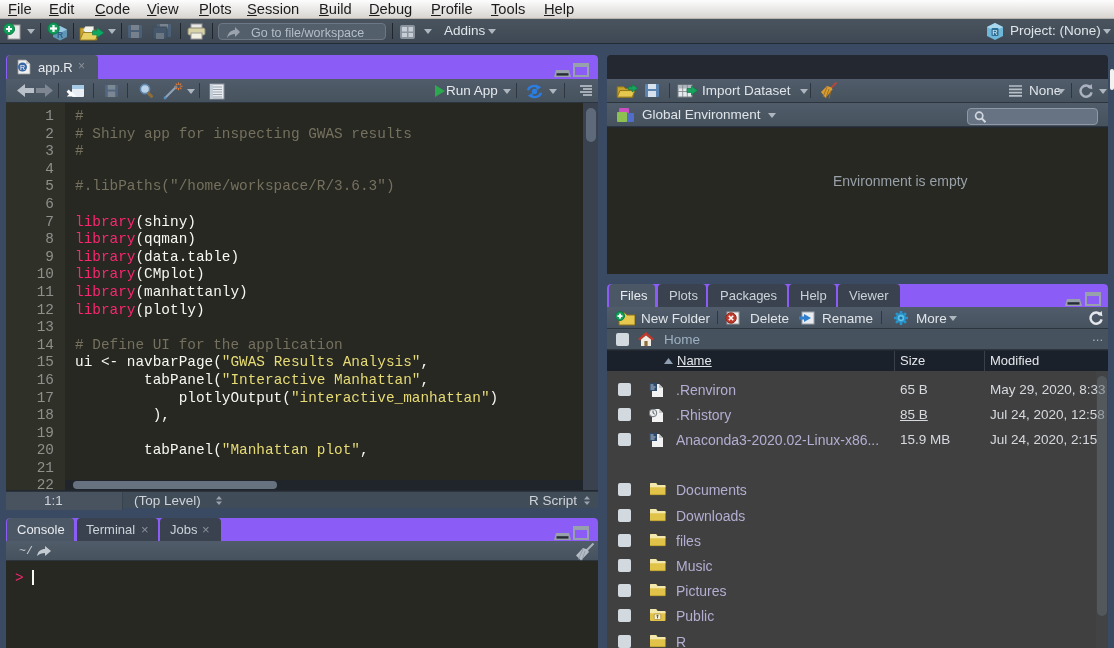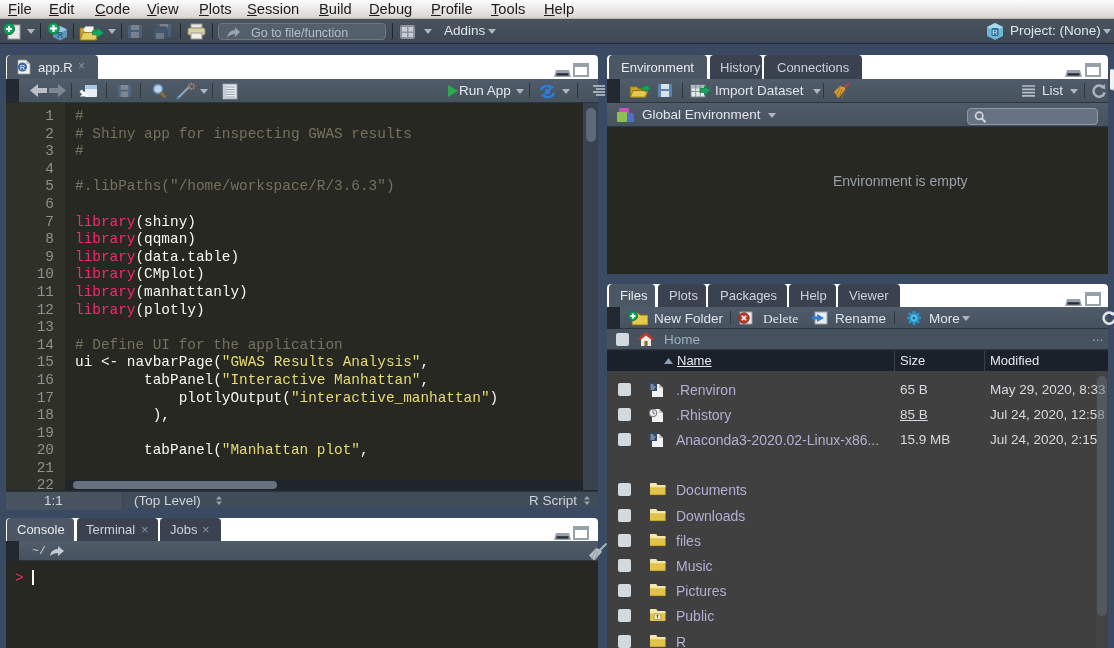--- a/index.html
+++ b/index.html
@@ -1,23 +1,23 @@
 <!DOCTYPE html>
 <html><head>
 <meta charset="utf-8">
 <style>
   * { margin:0; padding:0; box-sizing:border-box; }
   html,body { width:1114px; height:648px; overflow:hidden; }
   body { background:#3a4a62; font-family:"Liberation Sans", sans-serif; position:relative; }
   .abs { position:absolute; }
   .pane { position:absolute; background:#232831; border-radius:4px 4px 0 0; }
-  .tabbar { position:absolute; left:0; right:0; top:0; height:24px; background:#ffffff; border-radius:4px 4px 0 0; }
+  .tabbar { position:absolute; left:0; right:0; top:0; height:24px; background:#8b5cf6; border-radius:4px 4px 0 0; }
   .tab { position:absolute; top:0; height:24px; background:#4c5765; border-radius:4px 4px 0 0; color:#e8ebef; font-size:13px; }
   .tab.inactive { background:#39424e; color:#ccd2d9; }
-  .ptoolbar { position:absolute; left:0; right:0; background:linear-gradient(#515c6a,#47525f); border-bottom:1px solid #2c343e;margin-left:13px; }
+  .ptoolbar { position:absolute; left:0; right:0; background:linear-gradient(#515c6a,#47525f); border-bottom:1px solid #2c343e; }
   .mono { font-family:"Liberation Mono", monospace; }
   .sep { position:absolute; width:1px; background:#2e3640; top:4px; bottom:4px; }
   svg { display:block; }
 </style>
 </head>
 <body>
 
 <div class="abs" style="left:0;top:0;width:1114px;height:19px;background:linear-gradient(#fdfdfd,#d8d5d1);border-bottom:1px solid #b8b5b1;color:#1c1c1c;font-size:14.7px;padding-left:24px;">
   <span class="abs" style="left:8px;top:1px;"><u>F</u>ile</span>
   <span class="abs" style="left:49px;top:1px;"><u>E</u>dit</span>
@@ -83,21 +83,21 @@
     <rect x="4" y="1" width="11" height="5" fill="#e8e8e8" stroke="#999"></rect>
     <rect x="1" y="5" width="17" height="7" rx="1.5" fill="#d8d2a8" stroke="#8f8a6a"></rect>
     <rect x="4" y="10" width="11" height="6" fill="#f2f0e0" stroke="#999"></rect>
   </svg>
   <div class="sep" style="left:212px;background:#1e252d;"></div>
 
   <div class="abs" style="left:218px;top:4px;width:168px;height:17px;background:#545f6c;border:1px solid #6e7884;border-radius:4px;">
     <svg class="abs" style="left:7px;top:3px;" width="14" height="12" viewBox="0 0 14 12">
         <path d="M1 11 C2 5 6 3 9 3 L9 0 L14 5 L9 10 L9 7 C6 7 3 8 1 11 Z" fill="#9aa3ad"></path>
       </svg>
-    <span class="abs" style="left:32px;top:2px;font-size:12.5px;color:#b4bec8;">Go to file/function</span>
+    <span class="abs" style="left:32px;top:2px;font-size:12.5px;color:#b4bec8;">Go to file/workspace</span>
   </div>
   <div class="sep" style="left:392px;background:#1e252d;"></div>
 
   <svg class="abs" style="left:399px;top:5px;" width="17" height="16" viewBox="0 0 17 16">
     <rect x="1" y="1" width="15" height="14" rx="2" fill="#8a939e"></rect>
     <rect x="3" y="3" width="5" height="4.5" fill="#c7ced6"></rect>
       <rect x="9.5" y="3" width="4.5" height="4.5" fill="#c7ced6"></rect>
     <rect x="3" y="9" width="5" height="4" fill="#c7ced6"></rect>
       <rect x="9.5" y="9" width="4.5" height="4" fill="#c7ced6"></rect>
   </svg>
@@ -315,39 +315,20 @@
       <path d="M10 6 L5.5 16.5 M12 8 L9 17.2" stroke="#8d96a0" stroke-width="0.8"></path>
     </svg>
   </div>
   <div class="abs mono" style="left:0;top:43px;width:592px;height:87px;background:#272822;">
     <span class="abs" style="left:9px;top:9px;font-size:14.4px;color:#f92672;">&gt;</span>
     <div class="abs" style="left:26px;top:9px;width:1.6px;height:15px;background:#f8f8f2;"></div>
   </div>
 </div>
 
 <div class="pane" style="left:607px;top:55px;width:501px;height:219px;">
-  <div class="tabbar">
-    <div class="tab" style="left:2px;width:98px;">
-        <span class="abs" style="left:12px;top:5px;">Environment</span>
-      </div>
-    <div class="tab inactive" style="left:103px;width:52px;">
-        <span class="abs" style="left:10px;top:5px;">History</span>
-      </div>
-    <div class="tab inactive" style="left:157px;width:98px;">
-        <span class="abs" style="left:13px;top:5px;">Connections</span>
-      </div>
-    <svg class="abs" style="left:458px;top:15px;" width="17" height="7" viewBox="0 0 17 7">
-        <path d="M2 0 h13 l2 7 h-17 z" fill="#97a1ab"></path>
-        <rect x="2.5" y="3.2" width="12" height="2.4" fill="#262c35"></rect>
-      </svg>
-    <svg class="abs" style="left:478px;top:8px;" width="16" height="14" viewBox="0 0 16 14">
-        <rect x="1" y="1" width="14" height="12" fill="none" stroke="#97a1ab" stroke-width="2"></rect>
-        <path d="M1 1 h14 v3 h-14 z" fill="#97a1ab"></path>
-      </svg>
-  </div>
   <div class="ptoolbar" style="top:24px;height:24px;">
     <svg class="abs" style="left:9px;top:5px;" width="23" height="15" viewBox="0 0 24 16">
       <path d="M1 3 h7 l2 2 h8 v9 h-17 z" fill="#c8a42a" stroke="#8a711c"></path>
       <path d="M1 14 l3 -7 h16 l-3 7 z" fill="#e6c84f" stroke="#8a711c"></path>
       <path d="M13 3 h4 v-2.5 l6 4 -6 4 v-2.5 h-4 z" fill="#19a35f" stroke="#0c7a43" stroke-width="0.7"></path>
     </svg>
     <svg class="abs" style="left:37px;top:4px;" width="16" height="15" viewBox="0 0 16 15">
       <rect x="1" y="1" width="14" height="13" rx="1" fill="#5b84b1"></rect>
       <rect x="4" y="1" width="8" height="5" fill="#d7e2ee"></rect>
       <rect x="4" y="8" width="8" height="6" fill="#d7e2ee"></rect>
@@ -365,21 +346,21 @@
       </svg>
     <div class="sep" style="left:203px;"></div>
     <svg class="abs" style="left:212px;top:3px;" width="19" height="18" viewBox="0 0 19 18">
       <path d="M17.5 0.5 L11 7" stroke="#b5483a" stroke-width="2"></path>
       <path d="M12.5 5.5 L8 4 L2 10 L6.5 16 L13.5 7.5 Z" fill="#d89c33"></path>
       <path d="M8 5 L4 15 M10 7 L7 16 M12 8.5 L10 16.5" stroke="#9a6d1e" stroke-width="0.9"></path>
     </svg>
     <svg class="abs" style="left:402px;top:6px;" width="13" height="12" viewBox="0 0 13 12">
         <path d="M0 1 h13 M0 4.3 h13 M0 7.6 h13 M0 10.9 h13" stroke="#b6bec8" stroke-width="1.7"></path>
       </svg>
-    <span class="abs" style="left:422px;top:4px;font-size:13.5px;color:#dfe4e9;">List</span>
+    <span class="abs" style="left:422px;top:4px;font-size:13.5px;color:#dfe4e9;">None</span>
     <svg class="abs" style="left:450px;top:10px;" width="8" height="5">
         <path d="M0 0 L8 0 L4 5 Z" fill="#aeb6bf"></path>
       </svg>
     <div class="sep" style="left:464px;"></div>
     <svg class="abs" style="left:472px;top:4px;" width="15" height="16" viewBox="0 0 16 16">
       <path d="M13.5 9.5 A6 6 0 1 1 12.5 4.5" fill="none" stroke="#aab3bf" stroke-width="2.6"></path>
       <path d="M13.6 0.5 L14.2 6 L9 4.6 Z" fill="#aab3bf"></path>
     </svg>
     <svg class="abs" style="left:492px;top:10px;" width="8" height="5">
         <path d="M0 0 L8 0 L4 5 Z" fill="#aeb6bf"></path>
@@ -440,21 +421,21 @@
       <rect x="2.5" y="4.2" width="5" height="1.8" fill="#fff"></rect>
         <rect x="4.1" y="2.6" width="1.8" height="5" fill="#fff"></rect>
     </svg>
     <span class="abs" style="left:34px;top:4px;font-size:13.5px;color:#dfe4e9;">New Folder</span>
     <div class="sep" style="left:110px;"></div>
     <svg class="abs" style="left:118px;top:4px;" width="15" height="14" viewBox="0 0 15 14">
       <rect x="2" y="1" width="12" height="12" fill="#f0f0f0" stroke="#9a9a9a"></rect>
       <circle cx="6" cy="7" r="5.2" fill="#c0392b" stroke="#8e2a20"></circle>
       <path d="M3.8 4.8 L8.2 9.2 M8.2 4.8 L3.8 9.2" stroke="#fff" stroke-width="1.6"></path>
     </svg>
-    <span class="abs" style="left:143px;top:4px;font-size:13.5px;color:#dfe4e9;font-family:Liberation Serif, serif;">Delete</span>
+    <span class="abs" style="left:143px;top:4px;font-size:13.5px;color:#dfe4e9;">Delete</span>
     <svg class="abs" style="left:191px;top:4px;" width="17" height="14" viewBox="0 0 17 14">
       <rect x="4" y="1" width="12" height="12" fill="#e8ecf0" stroke="#9aa2ab"></rect>
       <path d="M1 7 L8 3 L8 5.5 L13 5.5 L13 8.5 L8 8.5 L8 11 Z" fill="#2f7fd0" transform="rotate(180 7 7)"></path>
     </svg>
     <span class="abs" style="left:215px;top:4px;font-size:13.5px;color:#dfe4e9;">Rename</span>
     <div class="sep" style="left:274px;"></div>
     <svg class="abs" style="left:286px;top:3px;" width="16" height="16" viewBox="0 0 16 16">
       <g fill="#2795cc">
           <circle cx="8" cy="8" r="5"></circle>
           <g stroke="#2795cc" stroke-width="2.6">

